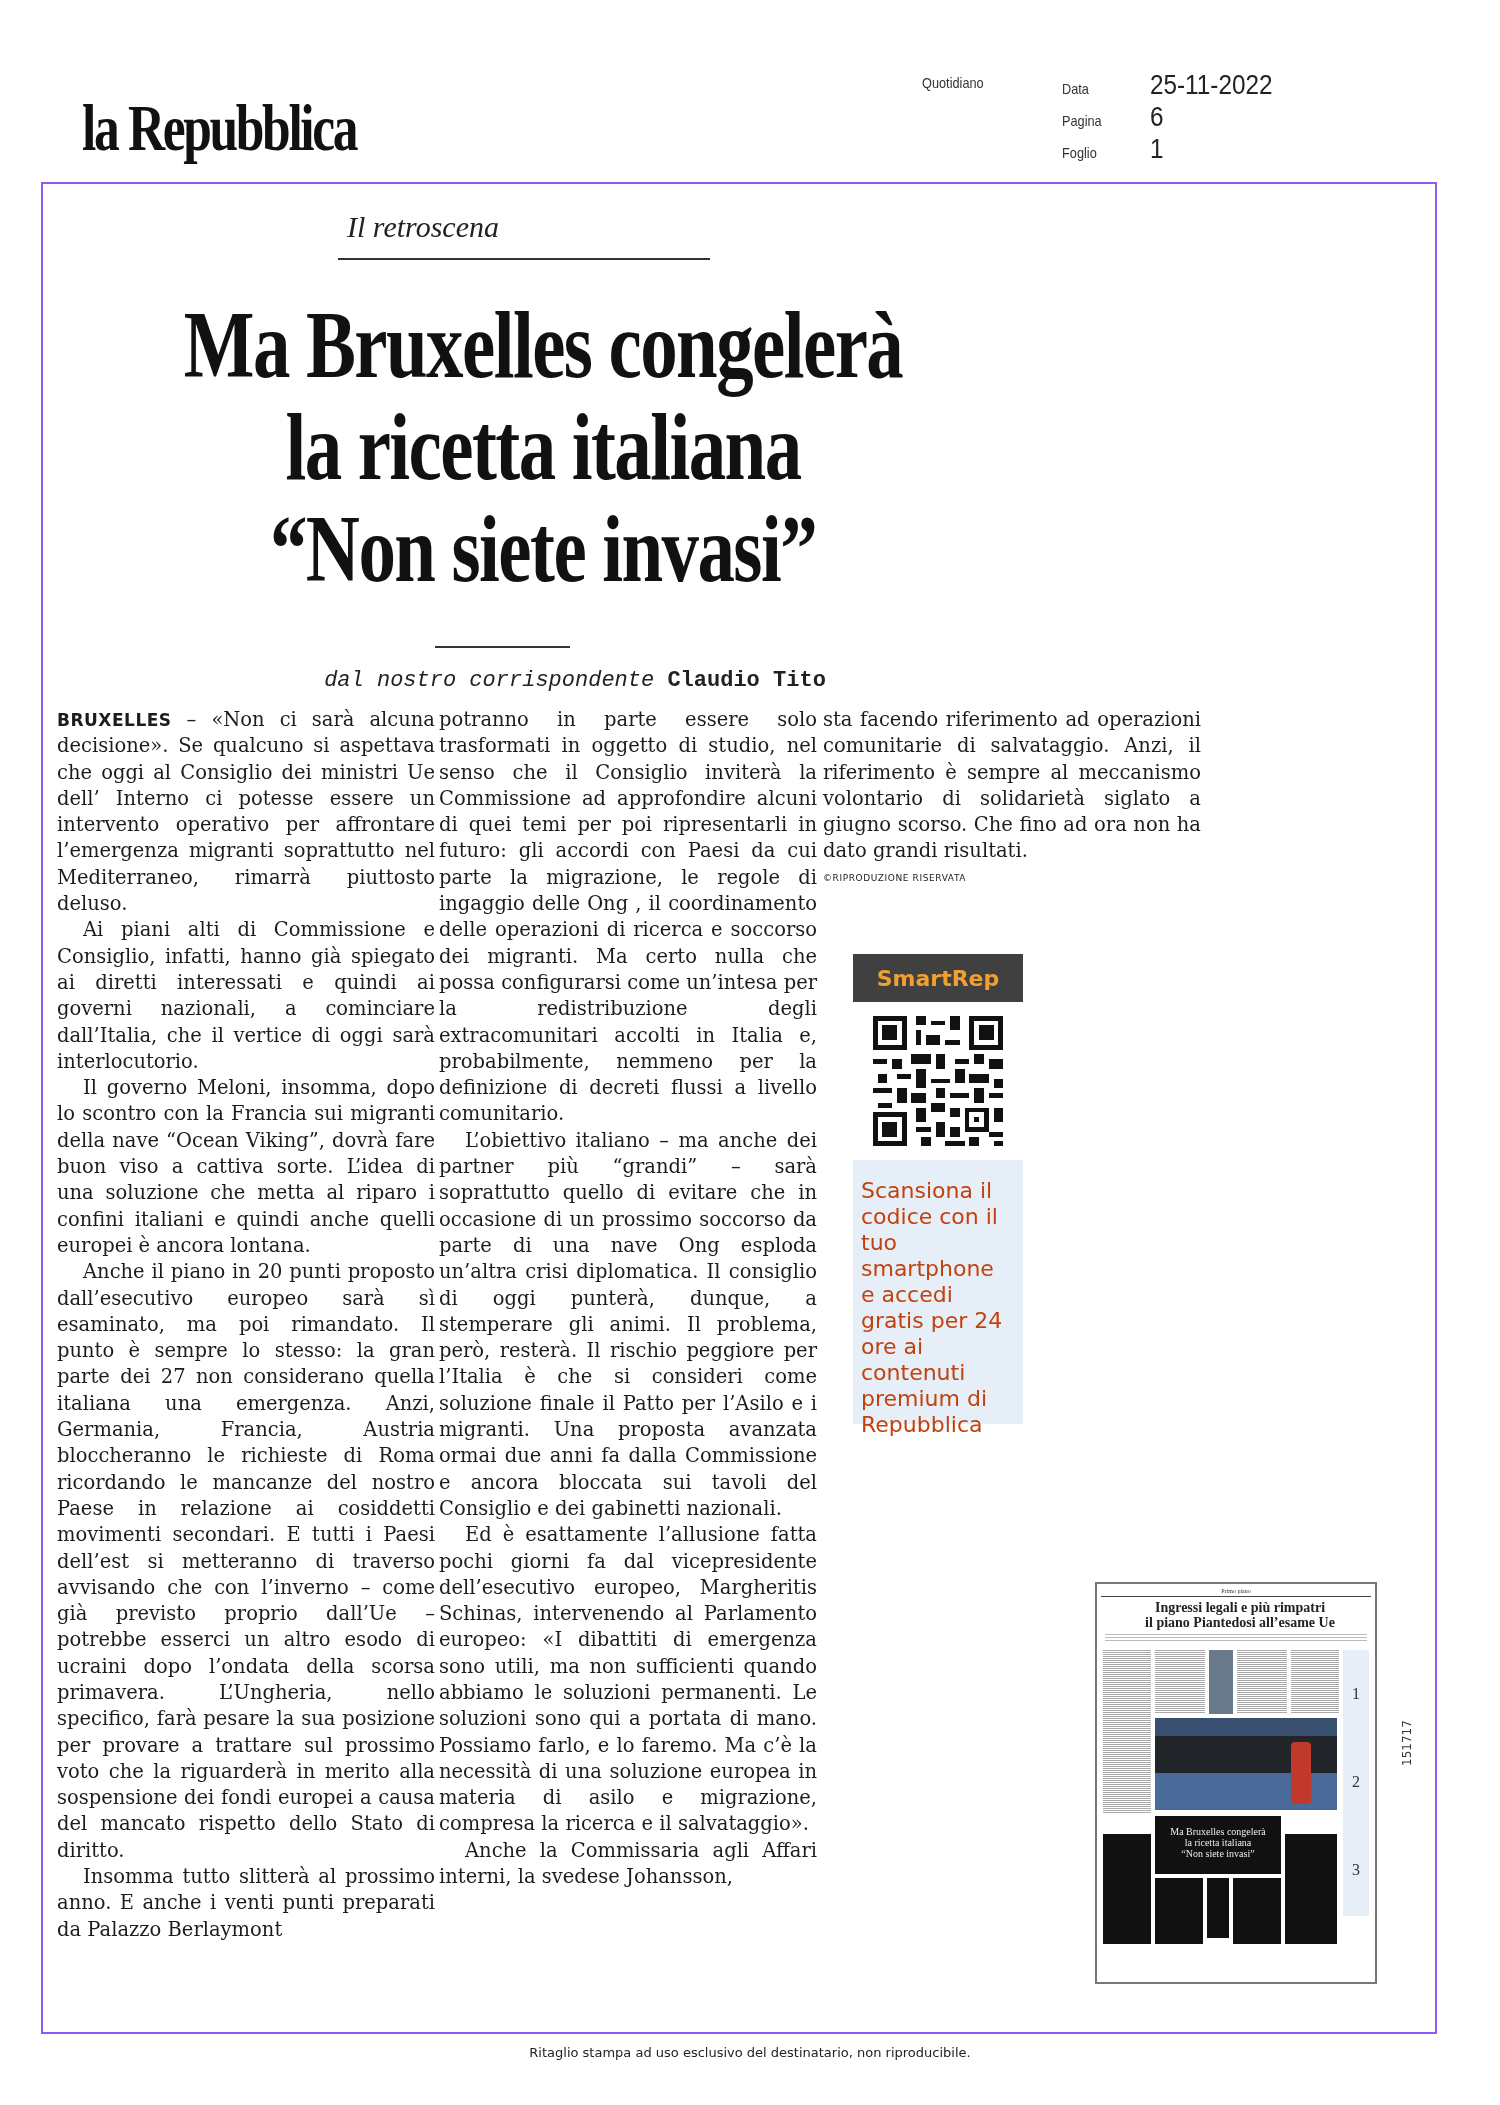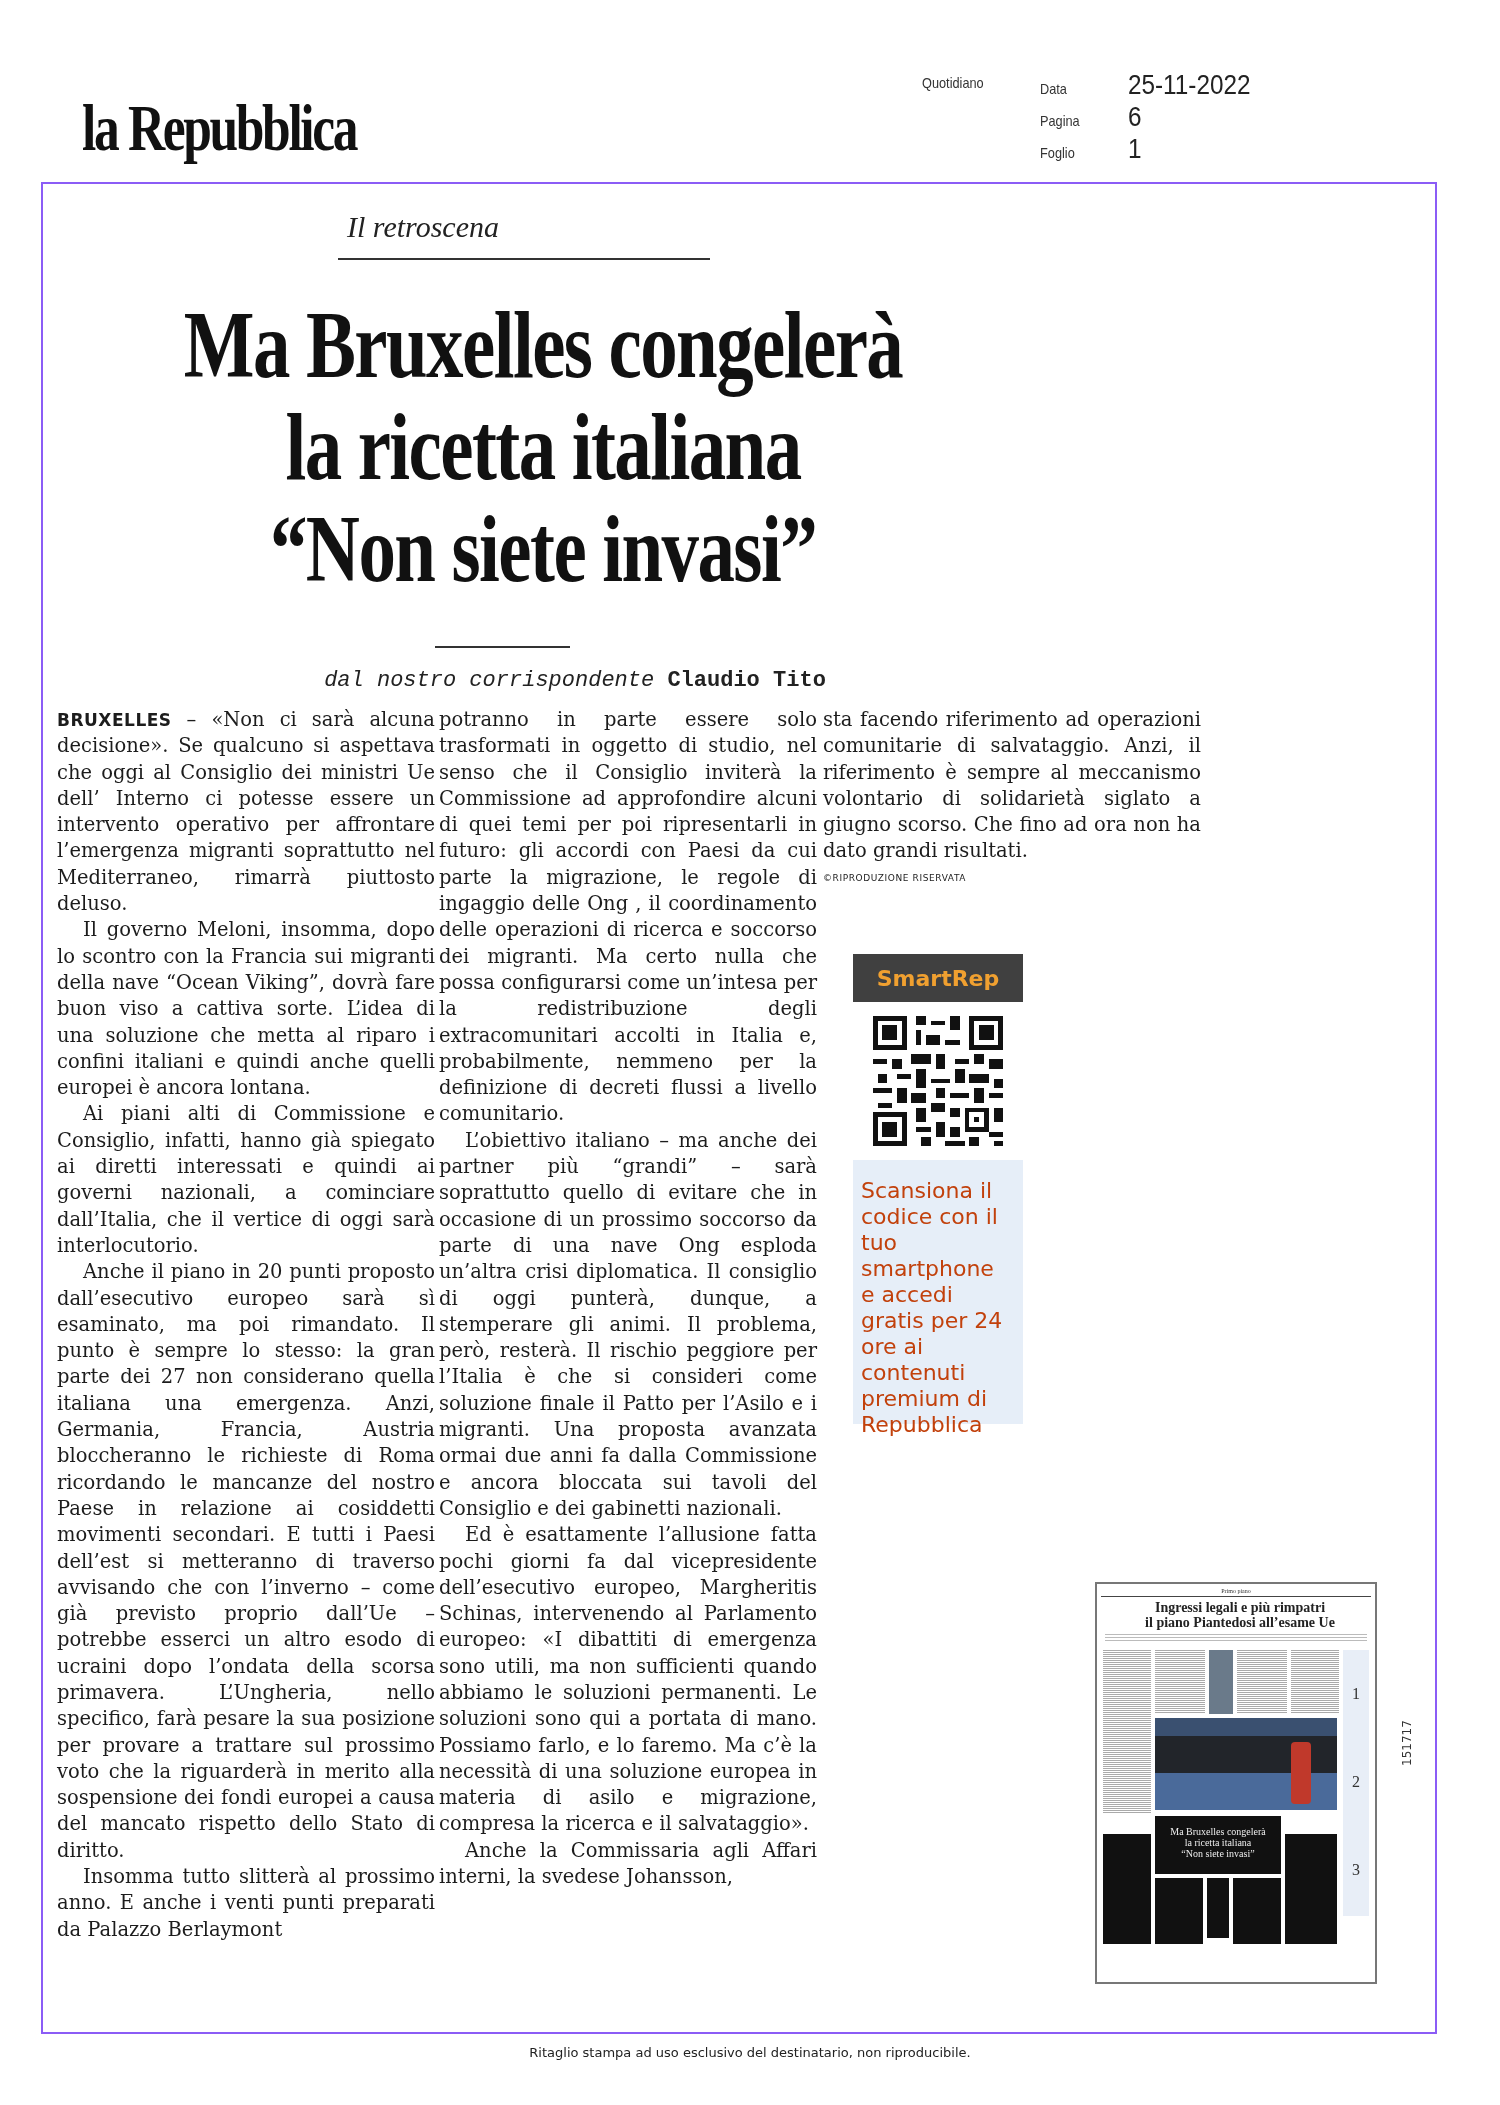--- a/index.html
+++ b/index.html
@@ -2,21 +2,21 @@
 <html><head>
 <meta charset="utf-8">
 <style>
   html, body { margin:0; padding:0; background:#ffffff; }
   body { width:1500px; height:2105px; position:relative; overflow:hidden; font-family:"DejaVu Serif", serif; color:#1a1a1a; }
 
   .masthead { position:absolute; left:40px; top:62px; width:1400px; height:120px; }
   .logo { position:absolute; left:42px; top:28px; font-family:"Liberation Serif", serif; font-weight:bold; font-size:66px; letter-spacing:-3px; transform:scaleX(0.78); transform-origin:left top; color:#111; }
   .meta-type { position:absolute; left:882px; top:12px; font-family:"Liberation Sans", sans-serif; font-size:15px; color:#333; transform:scaleX(0.85); transform-origin:left; }
   .meta-grid { position:absolute; left:1000px; top:8px; }
-  .meta-row { display:flex; align-items:baseline; height:32px; }
+  .meta-row { display:flex; align-items:baseline; height:32px;margin-left:22px; }
   .meta-label { width:88px; font-family:"Liberation Sans", sans-serif; font-size:15px; color:#333; transform:scaleX(0.85); transform-origin:left; }
   .meta-value { font-family:"Liberation Sans", sans-serif; font-size:27px; color:#222; transform:scaleX(0.9); transform-origin:left; }
 
   .frame { position:absolute; left:41px; top:182px; width:1396px; height:1852px; border:2px solid #8b5cf6; box-sizing:border-box; }
   .kicker { position:absolute; left:0; right:0; top:26px; text-align:center; width:760px; font-family:"Liberation Serif", serif; font-style:italic; font-size:30px; color:#222; }
   .kicker-rule { position:absolute; left:295px; top:74px; width:372px; height:2px; background:#333; }
   .headline { position:absolute; left:0; top:110px; width:1000px; text-align:center; font-family:"Liberation Serif", serif; font-weight:bold; font-size:96px; line-height:102px; letter-spacing:-2px; color:#111; transform:scaleX(0.78); transform-origin:center top; }
   .mid-rule { position:absolute; left:392px; top:462px; width:135px; height:2px; background:#333; }
   .byline { position:absolute; left:0; width:1000px; top:484px; text-align:center; font-family:Liberation Mono, monospace; font-size:22px; color:#222;margin-left:32px; }
   .byline .pre { font-style:italic; }
@@ -82,22 +82,22 @@
     <div>“Non siete invasi”</div>
   </div>
   <div class="mid-rule"></div>
   <div class="byline">
     <span class="pre">dal nostro corrispondente</span>
     <span class="author">Claudio Tito</span>
   </div>
 
   <div class="col col1">
     <p class="first"><span class="dateline">BRUXELLES</span><span> – «Non ci sarà alcuna decisione». Se qualcuno si aspettava che oggi al Consiglio dei ministri Ue dell’ Interno ci potesse essere un intervento operativo per affrontare l’emergenza migranti soprattutto nel Mediterraneo, rimarrà piuttosto deluso.</span></p>
+    <p>Ai piani alti di Commissione e Consiglio, infatti, hanno già spiegato ai diretti interessati e quindi ai governi nazionali, a cominciare dall’Italia, che il vertice di oggi sarà interlocutorio.</p>
     <p>Il governo Meloni, insomma, dopo lo scontro con la Francia sui migranti della nave “Ocean Viking”, dovrà fare buon viso a cattiva sorte. L’idea di una soluzione che metta al riparo i confini italiani e quindi anche quelli europei è ancora lontana.</p>
-    <p>Ai piani alti di Commissione e Consiglio, infatti, hanno già spiegato ai diretti interessati e quindi ai governi nazionali, a cominciare dall’Italia, che il vertice di oggi sarà interlocutorio.</p>
     <p>Anche il piano in 20 punti proposto dall’esecutivo europeo sarà sì esaminato, ma poi rimandato. Il punto è sempre lo stesso: la gran parte dei 27 non considerano quella italiana una emergenza. Anzi, Germania, Francia, Austria bloccheranno le richieste di Roma ricordando le mancanze del nostro Paese in relazione ai cosiddetti movimenti secondari. E tutti i Paesi dell’est si metteranno di traverso avvisando che con l’inverno – come già previsto proprio dall’Ue – potrebbe esserci un altro esodo di ucraini dopo l’ondata della scorsa primavera. L’Ungheria, nello specifico, farà pesare la sua posizione per provare a trattare sul prossimo voto che la riguarderà in merito alla sospensione dei fondi europei a causa del mancato rispetto dello Stato di diritto.</p>
     <p>Insomma tutto slitterà al prossimo anno. E anche i venti punti preparati da Palazzo Berlaymont</p>
   </div>
 
   <div class="col col2">
     <p class="first">potranno in parte essere solo trasformati in oggetto di studio, nel senso che il Consiglio inviterà la Commissione ad approfondire alcuni di quei temi per poi ripresentarli in futuro: gli accordi con Paesi da cui parte la migrazione, le regole di ingaggio delle Ong , il coordinamento delle operazioni di ricerca e soccorso dei migranti. Ma certo nulla che possa configurarsi come un’intesa per la redistribuzione degli extracomunitari accolti in Italia e, probabilmente, nemmeno per la definizione di decreti flussi a livello comunitario.</p>
     <p>L’obiettivo italiano – ma anche dei partner più “grandi” – sarà soprattutto quello di evitare che in occasione di un prossimo soccorso da parte di una nave Ong esploda un’altra crisi diplomatica. Il consiglio di oggi punterà, dunque, a stemperare gli animi. Il problema, però, resterà. Il rischio peggiore per l’Italia è che si consideri come soluzione finale il Patto per l’Asilo e i migranti. Una proposta avanzata ormai due anni fa dalla Commissione e ancora bloccata sui tavoli del Consiglio e dei gabinetti nazionali.</p>
     <p>Ed è esattamente l’allusione fatta pochi giorni fa dal vicepresidente dell’esecutivo europeo, Margheritis Schinas, intervenendo al Parlamento europeo: «I dibattiti di emergenza sono utili, ma non sufficienti quando abbiamo le soluzioni permanenti. Le soluzioni sono qui a portata di mano. Possiamo farlo, e lo faremo. Ma c’è la necessità di una soluzione europea in materia di asilo e migrazione, compresa la ricerca e il salvataggio».</p>
     <p>Anche la Commissaria agli Affari interni, la svedese Johansson,</p>
   </div>

